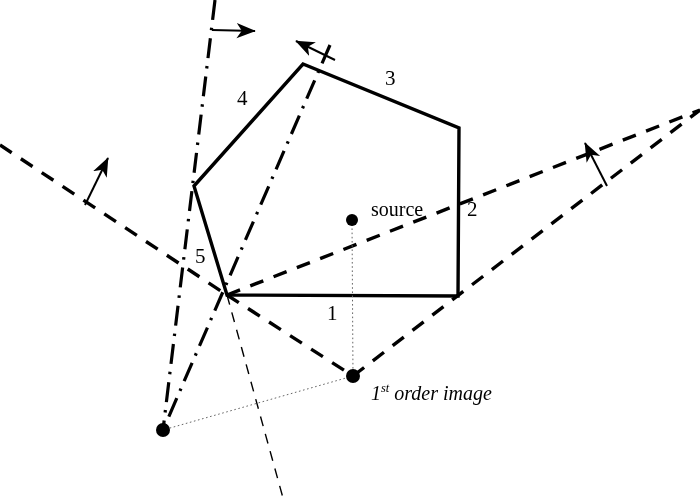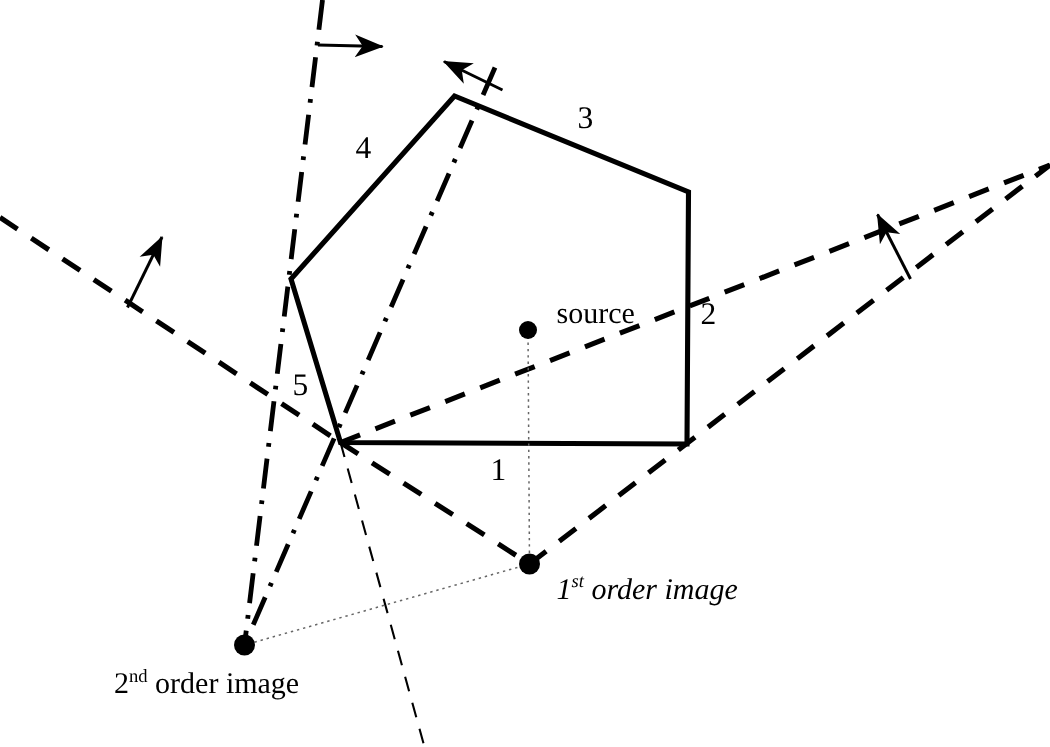--- a/index.html
+++ b/index.html
@@ -84,15 +84,14 @@
   <span class="lbl wall-num" style="left:327px; top:303px;">1</span>
   <span class="lbl wall-num" style="left:467px; top:199px;">2</span>
   <span class="lbl wall-num" style="left:385px; top:68px;">3</span>
   <span class="lbl wall-num" style="left:237px; top:88px;">4</span>
   <span class="lbl wall-num" style="left:195px; top:246px;">5</span>
 
   <span class="lbl word" style="left:371px; top:199px;">source</span>
 
   <span class="lbl word" style="left:371px; top:383px;font-style:italic;"><span>1</span><sup>st</sup><span> order image</span></span>
 
-  <span class="lbl word" style="left:76px; top:446px;"><span>2</span><sup>nd</sup><span> order image</span></span>
 
 </div>
 
 </body></html>

